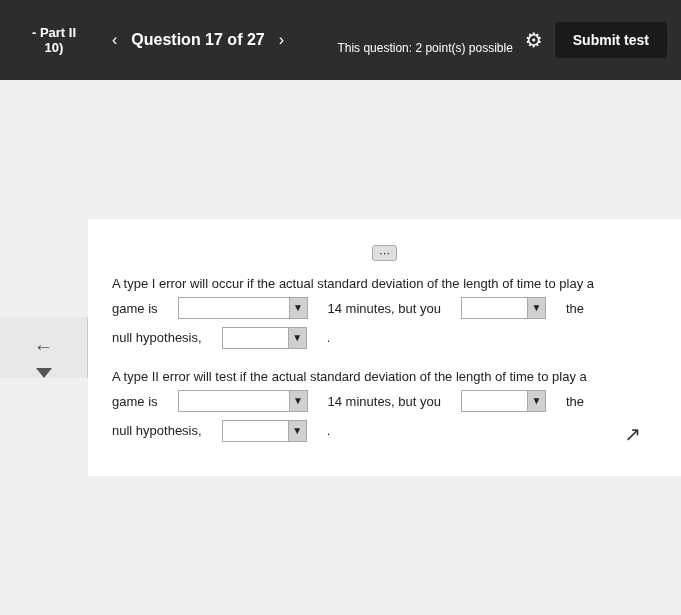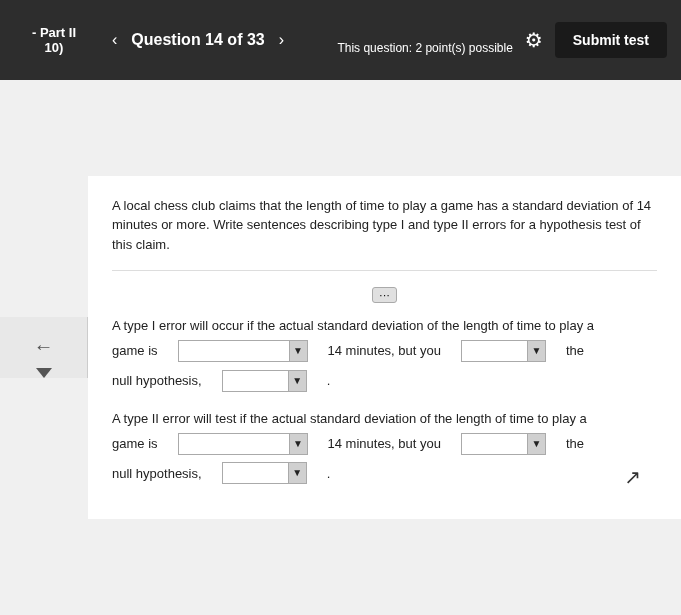--- a/index.html
+++ b/index.html
@@ -206,21 +206,21 @@
 <body>
 
 <div class="header">
   <div class="header-left">
     <span>- Part II</span>
     <span>10)</span>
   </div>
 
   <div class="header-nav">
     <button class="nav-arrow">‹</button>
-    <span class="question-label">Question 14 of 33</span>
+    <span class="question-label">Question 17 of 27</span>
     <button class="nav-arrow">›</button>
   </div>
 
   <div class="header-info">
     <br>
     <span>This question: 2 point(s) possible</span>
   </div>
 
   <div class="header-right">
     <span class="gear-icon">⚙</span>
@@ -230,21 +230,20 @@
 
 <div class="main">
 
   <div class="sidebar">
     <span class="sidebar-arrow">←</span>
     <div class="sidebar-triangle"></div>
   </div>
 
   <div class="content content-wrapper">
 
-    <div class="question-text">A local chess club claims that the length of time to play a game has a standard deviation of 14 minutes or more. Write sentences describing type I and type II errors for a hypothesis test of this claim.</div>
 
     <div class="dots-btn">···</div>
 
     <div class="answer-section">
 
       <div class="answer-block">
         <div>A type I error will occur if the actual standard deviation of the length of time to play a</div>
 
         <div class="answer-line">
           <span>game is</span>

